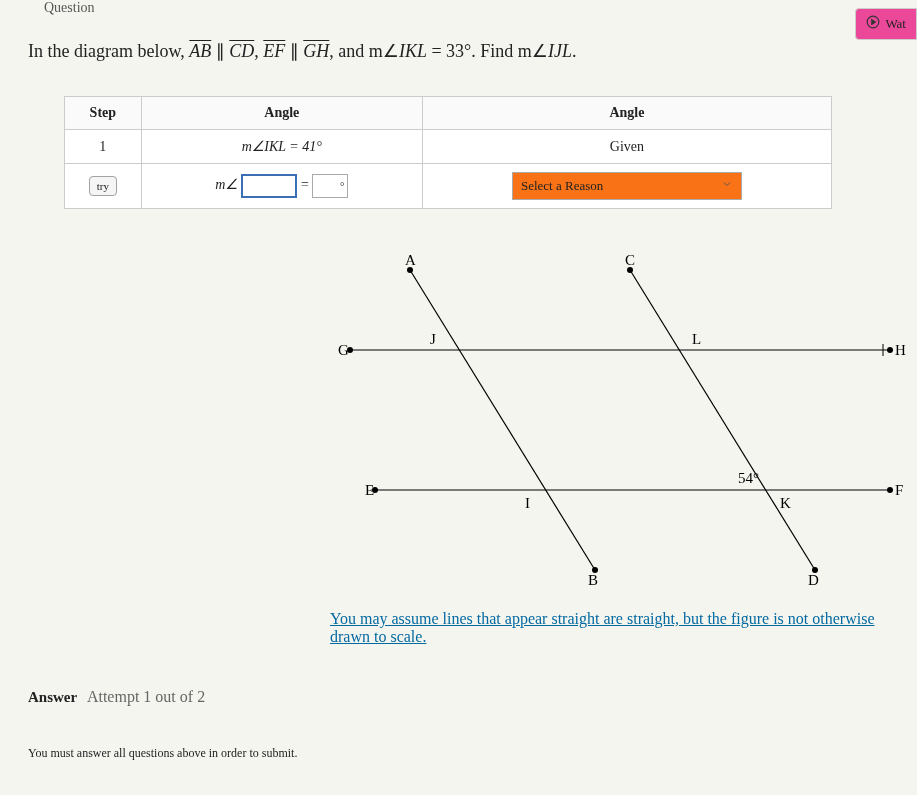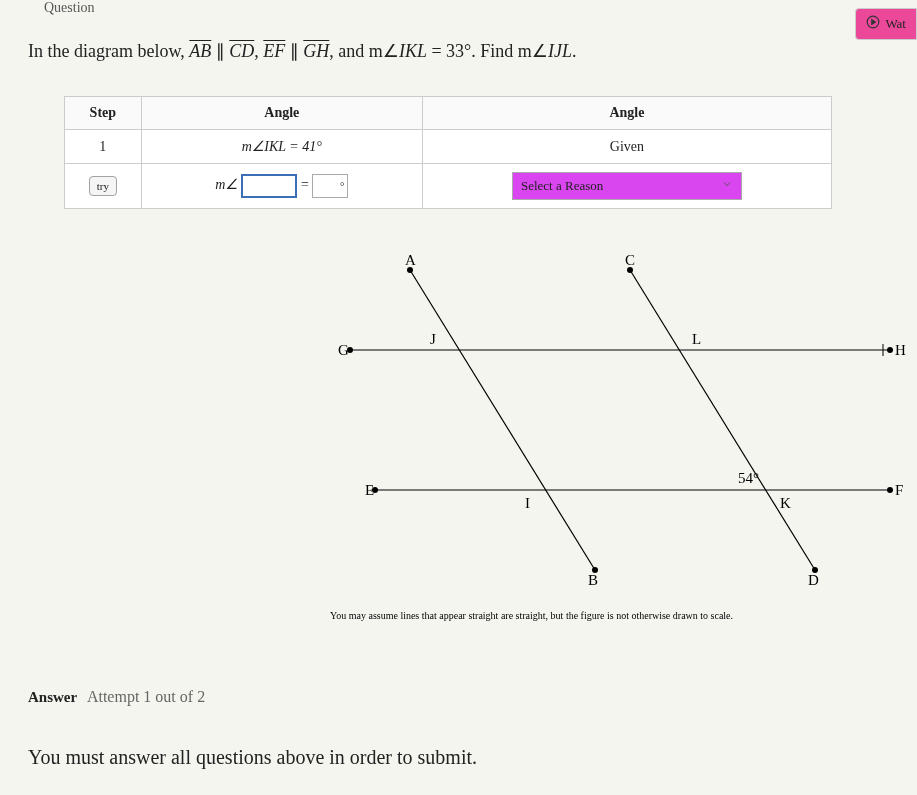--- a/index.html
+++ b/index.html
@@ -12,28 +12,28 @@
 .ital { font-style: italic; }
 .step-table { position: absolute; top: 96px; left: 28px; border-collapse: collapse; font-size: 14px; width: 768px; margin-left: 36px; }
 .step-table th, .step-table td { border: 1px solid #ccc; padding: 8px 10px; text-align: center; background: #fff; }
 .step-table th { font-weight: bold; background: #fafafa; }
 .step-col { width: 60px; }
 .angle-col { width: 220px; }
 .reason-col { width: 320px; }
 .try-btn { border: 1px solid #a3a3a3; border-radius: 4px; padding: 3px 7px; font-size: 11px; background: #f5f5f5; cursor: pointer; }
 .small-input { width: 56px; height: 24px; border: 2px solid #3b6fb5; background: #fff; display: inline-block; vertical-align: middle; }
 .deg-box { width: 36px; height: 24px; border: 1px solid #aaa; background: #fff; display: inline-block; vertical-align: middle; text-align: right; padding-right: 3px; font-size: 11px; line-height: 22px; }
-.reason-select { width: 230px; height: 28px; border: 1px solid #aaa; background: #d946ef; font-size: 13px; padding: 0 8px; display: flex; align-items: center; justify-content: space-between; margin: 0 auto; cursor: pointer; }
+.reason-select { width: 230px; height: 28px; border: 1px solid #aaa; background: #f97316; font-size: 13px; padding: 0 8px; display: flex; align-items: center; justify-content: space-between; margin: 0 auto; cursor: pointer; }
 .reason-select svg { width: 12px; height: 12px; }
 .diagram { position: absolute; top: 240px; left: 330px; width: 580px; height: 350px; }
 .diagram svg { width: 100%; height: 100%; }
-.note { position: absolute; top: 610px; left: 330px; font-size: 10px; color: #000000; }
+.note { position: absolute; top: 610px; left: 330px; font-size: 16px; color: #0369a1; text-decoration: underline; }
 .answer-label { position: absolute; top: 688px; left: 28px; font-size: 15px; }
 .answer-label .attempt { font-size: 16px; color: #666; margin-left: 6px; }
-.submit-note { position: absolute; top: 746px; left: 28px; font-size: 20px; }
+.submit-note { position: absolute; top: 746px; left: 28px; font-size: 12px; }
 .pt-label { font-family: Georgia, serif; font-size: 15px; }
 </style>
 </head>
 <body>
 
 <div class="question-label">Question</div>
 
 <div class="watch-btn">
   <span>
     <svg viewBox="0 0 24 24" fill="none" stroke="#333" stroke-width="2">

